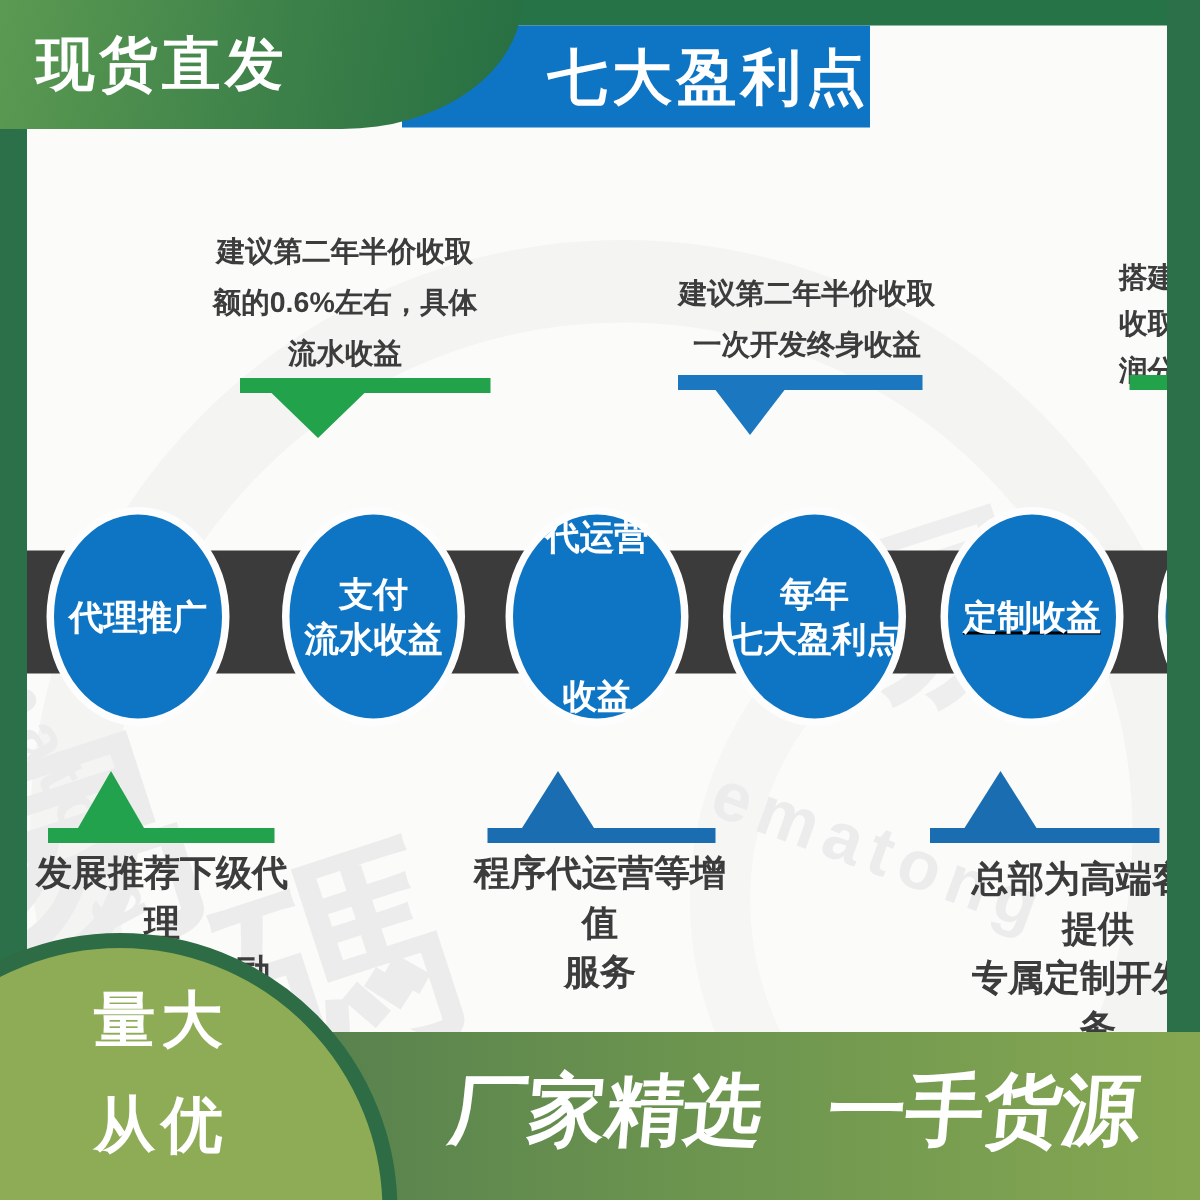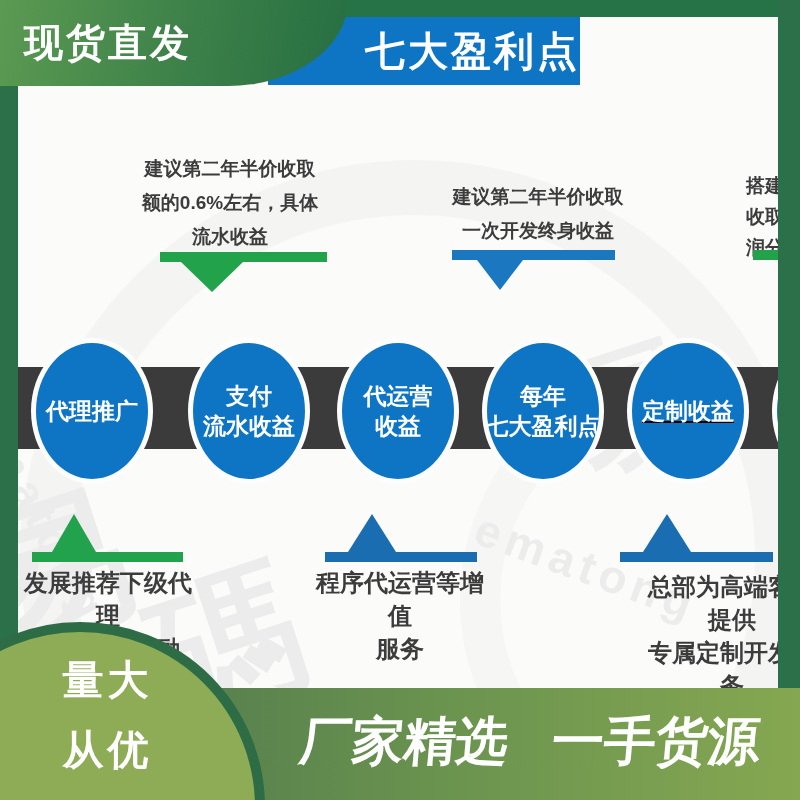--- a/index.html
+++ b/index.html
@@ -45,21 +45,21 @@
   .tri-up.b{border-left-width:24px;border-right-width:24px;border-bottom-color:#1a6db0;}
   .bar-up{position:absolute;height:10px;z-index:2;}
   .bar-up.g{background:#22a24c;}
   .bar-up.b{background:#1a6db0;}
 
   
   .dark-band{position:absolute;left:18px;top:367px;width:764px;height:82px;background:#3b3b3b;z-index:1;}
   .pcircle{position:absolute;top:338px;width:122px;height:146px;box-sizing:border-box;background:#0e74c4;
     border:5px solid #fdfdfd;border-radius:50%;z-index:2;display:flex;flex-direction:column;align-items:center;justify-content:center;}
   .pcircle div{color:#fff;font-size:23px;line-height:30px;font-weight:700;text-align:center;white-space:nowrap;}
-  .pc1{left:31px;} .pc2{left:188px;} .pc3{left:337px;} .pc4{left:482px;} .pc5{left:627px;text-decoration:underline;} .pc6{left:772px;}
+  .pc1{left:31px;} .pc2{left:188px;} .pc3{left:337px;justify-content:space-between;} .pc4{left:482px;} .pc5{left:627px;text-decoration:underline;} .pc6{left:772px;}
 
   
   .bnote{position:absolute;z-index:2;color:#3c3c3c;font-weight:700;font-size:24px;line-height:33px;text-align:center;}
   .bnote.b1{left:18px;top:566px;width:180px;}
   .bnote.b2{left:310px;top:566px;width:180px;}
   .bnote.b3{left:607px;top:570px;width:180px;margin-left:35px;}
 
   
   .footer-band{position:absolute;left:0;top:688px;width:800px;height:112px;z-index:5;
     background:linear-gradient(90deg,#47714d 0%,#6a934f 55%,#85a751 100%);}

